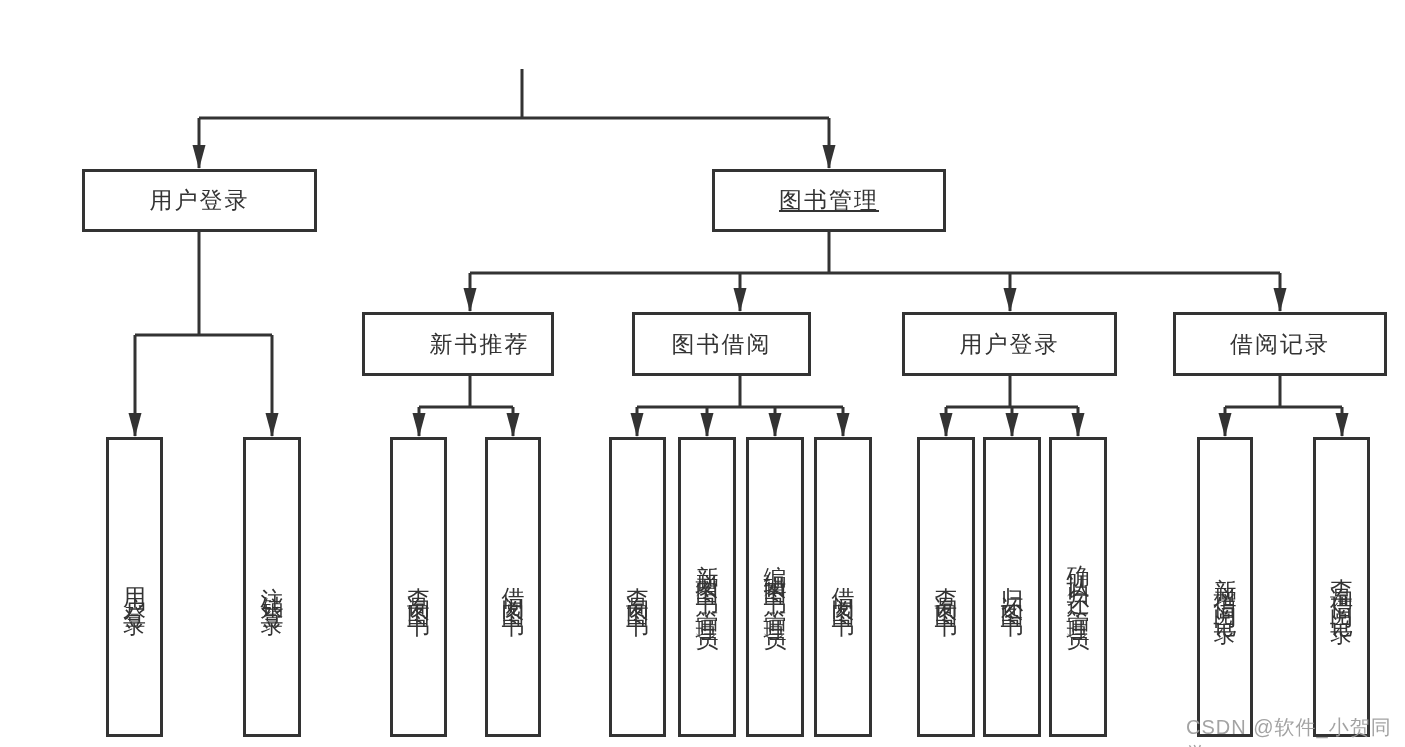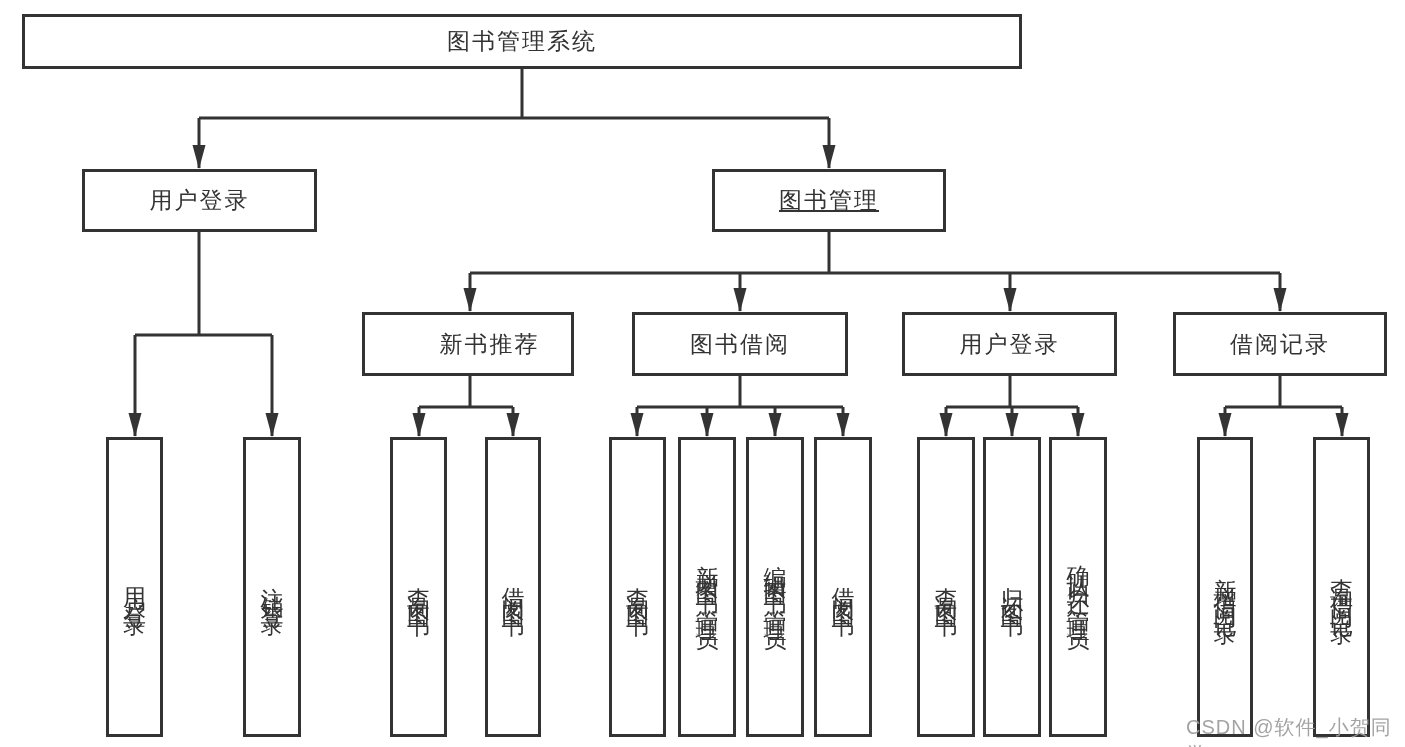--- a/index.html
+++ b/index.html
@@ -84,27 +84,26 @@
       <line x1="946" y1="407" x2="946" y2="436" marker-end="url(#ah)"></line>
       <line x1="1012" y1="407" x2="1012" y2="436" marker-end="url(#ah)"></line>
       <line x1="1078" y1="407" x2="1078" y2="436" marker-end="url(#ah)"></line>
 
       <path d="M1280,376 V407 M1225,407 H1342"></path>
       <line x1="1225" y1="407" x2="1225" y2="436" marker-end="url(#ah)"></line>
       <line x1="1342" y1="407" x2="1342" y2="436" marker-end="url(#ah)"></line>
     </g>
   </svg>
 
-  <div class="node" style="left:22px;top:14px;width:1000px;height:55px;">图书管理系统</div>
 
   <div class="node" style="left:82px;top:169px;width:235px;height:63px;">用户登录</div>
   <div class="node" style="left:712px;top:169px;width:234px;height:63px;text-decoration:underline;">图书管理</div>
 
-  <div class="node" style="left:362px;top:312px;width:212px;height:64px;padding-left:43px;">新书推荐</div>
-  <div class="node" style="left:632px;top:312px;width:216px;height:64px;">图书借阅</div>
+  <div class="node" style="left:362px;top:312px;width:192px;height:64px;padding-left:43px;">新书推荐</div>
+  <div class="node" style="left:632px;top:312px;width:179px;height:64px;">图书借阅</div>
   <div class="node" style="left:902px;top:312px;width:215px;height:64px;">用户登录</div>
   <div class="node" style="left:1173px;top:312px;width:214px;height:64px;">借阅记录</div>
 
   <div class="node leaf" style="left:106px;top:437px;width:57px;height:300px;">用户登录</div>
   <div class="node leaf" style="left:243px;top:437px;width:58px;height:300px;">注销登录</div>
 
   <div class="node leaf" style="left:390px;top:437px;width:57px;height:300px;">查询图书</div>
   <div class="node leaf" style="left:485px;top:437px;width:56px;height:300px;">借阅图书</div>
 
   <div class="node leaf" style="left:609px;top:437px;width:57px;height:300px;">查询图书</div>

